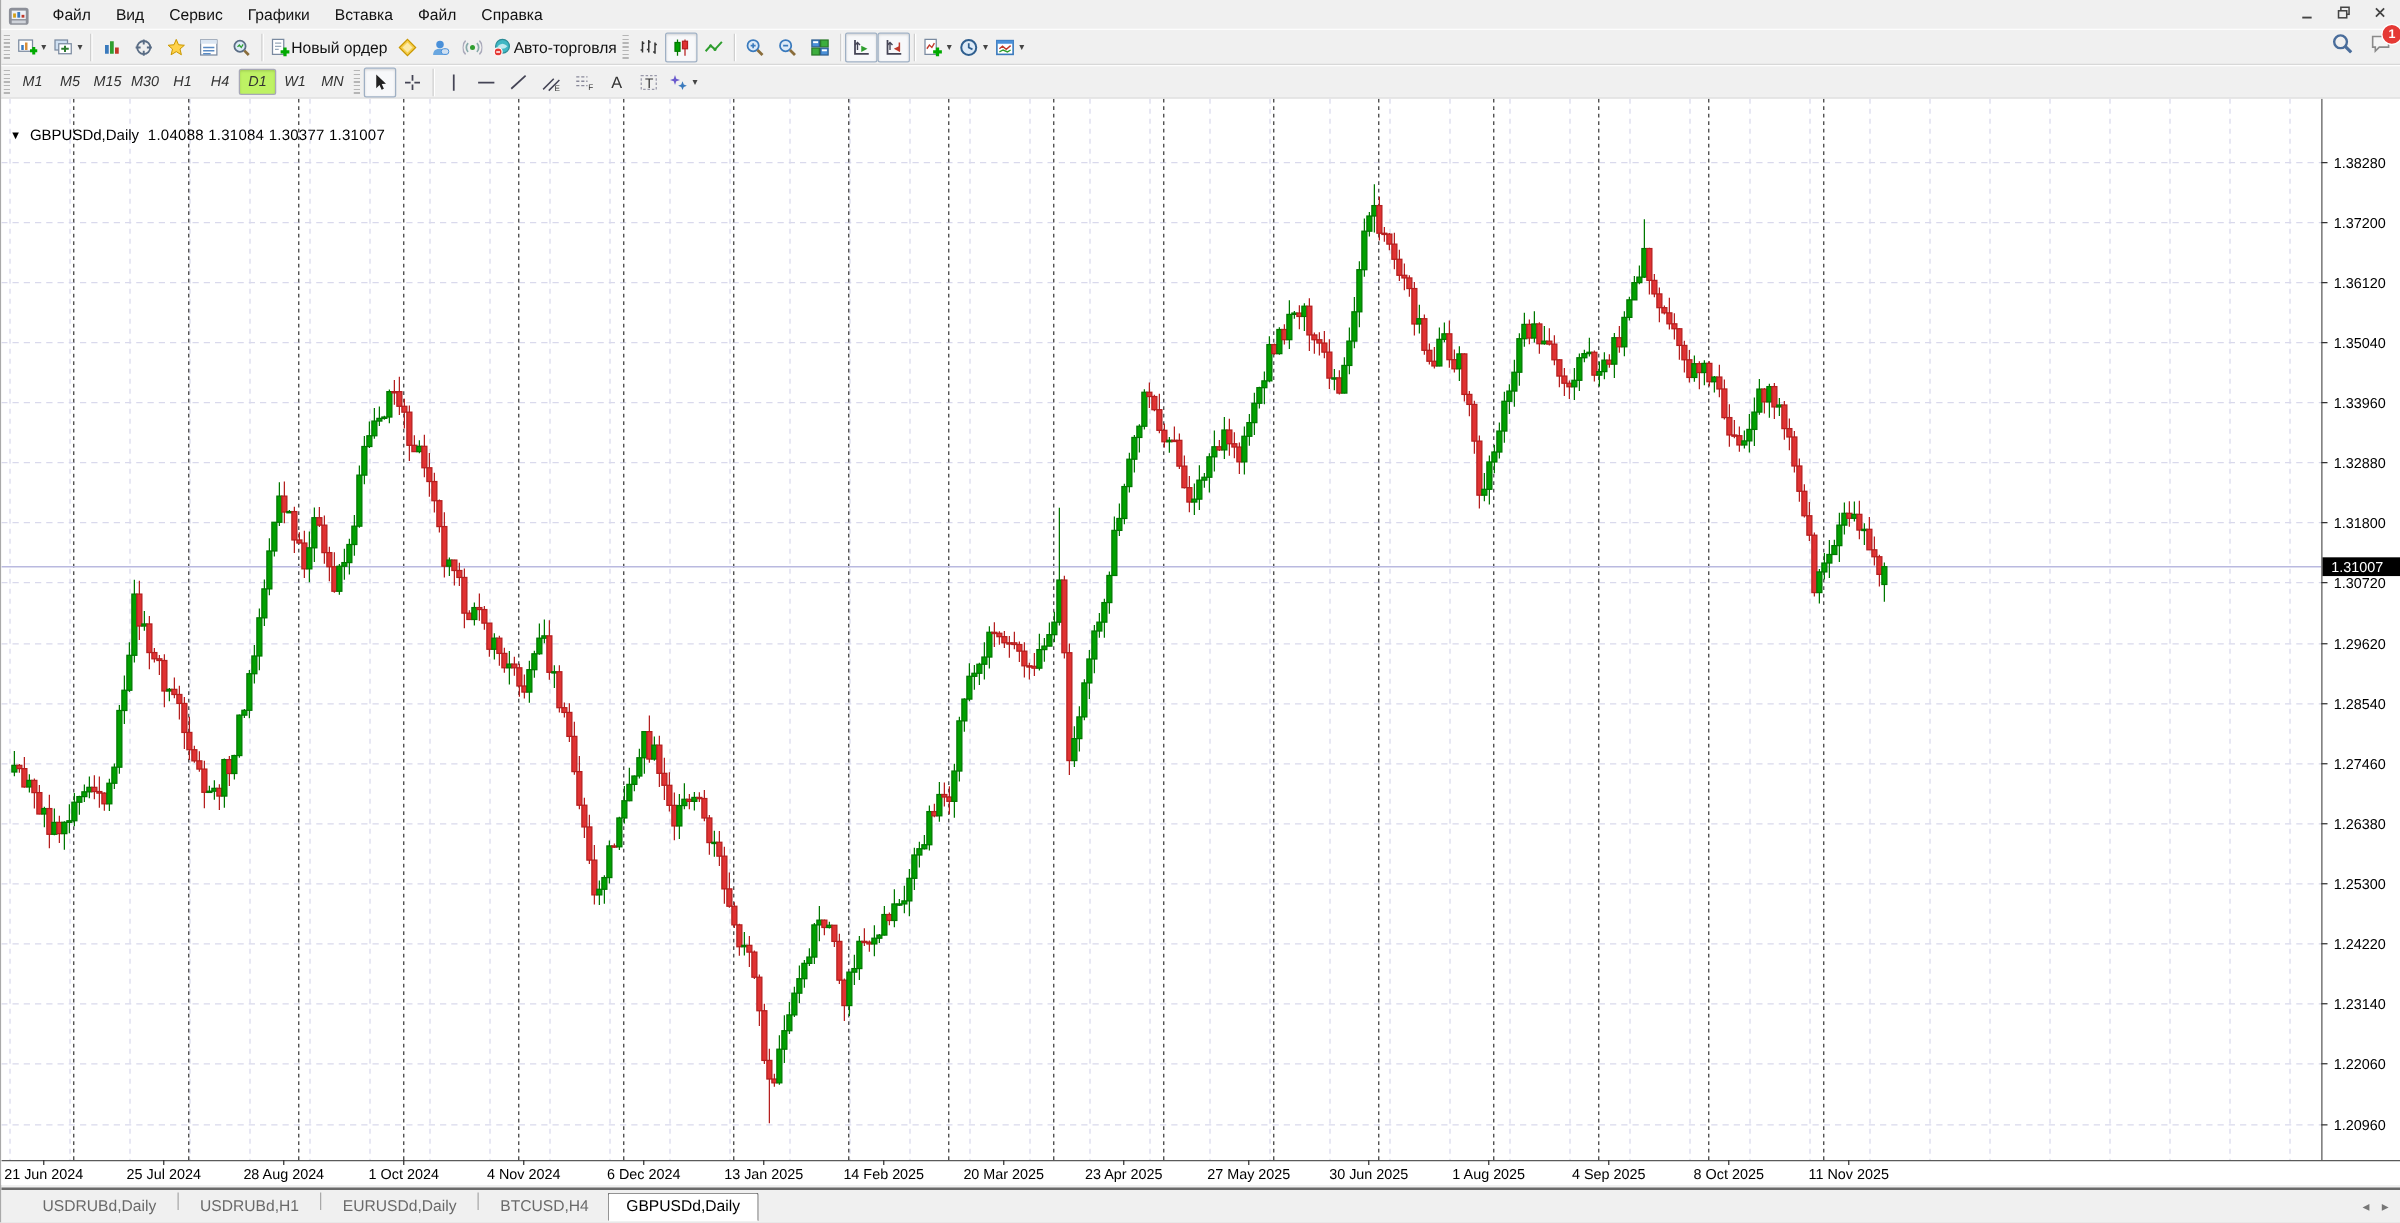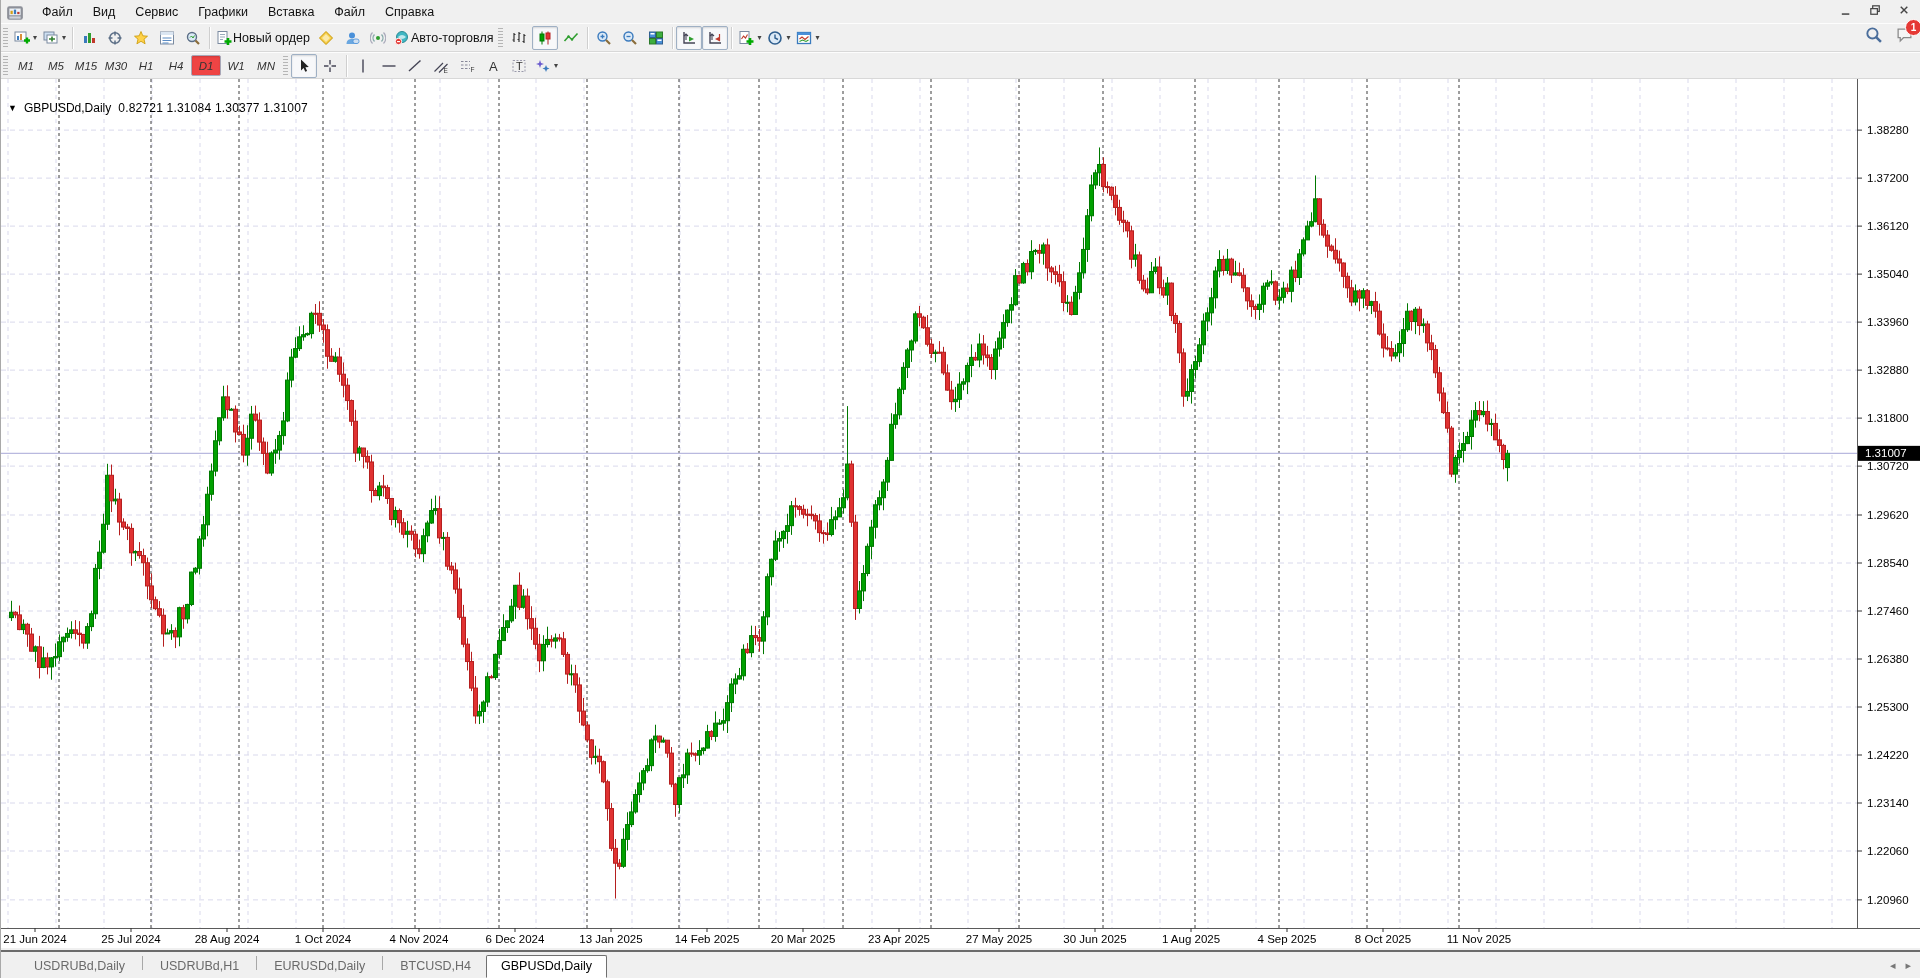--- a/index.html
+++ b/index.html
@@ -18,35 +18,35 @@
   .toolbar{position:absolute;left:0;width:1920px;background:#f0f0f0;display:flex;align-items:center;border-top:1px solid #fdfdfd;border-bottom:1px solid #d8d8d8;}
   #toolbar1{top:23px;height:29px;}
   #toolbar2{top:52px;height:27px;}
   .grip{width:5px;height:20px;margin:0 3px 0 2px;background-image:repeating-linear-gradient(to bottom,#b5b5b5 0 1px,transparent 1px 3px);flex:0 0 auto;}
   .tsep{width:1px;height:22px;background:#cfcfcf;margin:0 3px;box-shadow:1px 0 0 #fff;flex:0 0 auto;}
   .tbtn{height:24px;min-width:26px;display:flex;align-items:center;justify-content:center;padding:0 2px;border:1px solid transparent;border-radius:2px;color:#222;font-size:12px;cursor:default;flex:0 0 auto;}
   .tbtn.active{border-color:#9fb0c4;background:#f7f8fa;box-shadow:inset 0 1px 2px rgba(0,0,0,.14);}
   .tbtn .lbl{margin-left:1px;font-size:12.5px;color:#111;white-space:nowrap;}
   .tbtn .dd{margin-left:3px;font-size:8px;color:#444;}
   .tfbtn{width:30px;height:21px;display:flex;align-items:center;justify-content:center;font-size:11.5px;color:#333;border:1px solid transparent;border-radius:2px;cursor:default;flex:0 0 auto;font-style:italic;}
-  .tfbtn.active{border-color:#a8a8b8;background:#ef4444;box-shadow:inset 0 1px 2px rgba(0,0,0,.15);}
+  .tfbtn.active{border-color:#a8a8b8;background:#bef264;box-shadow:inset 0 1px 2px rgba(0,0,0,.15);}
   #tb-right{position:absolute;right:8px;top:2px;display:flex;align-items:center;gap:14px;}
   #notif{position:relative;}
   #notif .badge{position:absolute;right:-9px;top:-7px;min-width:17px;height:17px;border-radius:9px;background:#e53935;border:1px solid #fff;color:#fff;font-size:10px;font-weight:bold;display:flex;align-items:center;justify-content:center;}
 
   
   #chartwin{position:absolute;left:0;top:79px;width:1920px;height:869px;background:#fff;}
   #chartwin svg{position:absolute;left:0;top:0;}
   #charttitle{position:absolute;left:7px;top:22px;font-size:12px;color:#000;display:flex;align-items:center;gap:7px;}
   #charttitle .occ{font-size:9px;color:#000;}
   #charttitle .ohlc{letter-spacing:.2px;}
 
   
   #tabbar{position:absolute;left:0;top:950px;width:1920px;height:28px;background:#f0f0f0;border-top:2px solid #6b6b6b;display:flex;align-items:flex-end;}
-  #tabs{display:flex;align-items:center;margin-left:18px;height:24px;}
+  #tabs{display:flex;align-items:flex-start;margin-left:18px;height:24px;}
   .tab{padding:3px 14px 4px;font-size:12.5px;color:#6a6a6a;border:1px solid transparent;white-space:nowrap;cursor:default;}
   .tab.active{background:#fff;color:#000;border-color:#707070;border-bottom-color:#fff;border-radius:2px 2px 0 0;}
   .tabsep{width:1px;height:14px;background:#a8a8a8;margin:0 2px 6px;}
   #tabarrows{position:absolute;right:10px;bottom:6px;display:flex;gap:10px;color:#777;font-size:11px;}
 </style>
 </head>
 <body>
 
 <div id="app">
 
@@ -1247,21 +1247,21 @@
         <line x1="1286" y1="849" x2="1286" y2="853" stroke="#333" stroke-width="1"></line>
         <text x="1286" y="864" font-size="11.5" fill="#000" font-family="Liberation Sans,sans-serif" text-anchor="middle">4 Sep 2025</text>
         <line x1="1382" y1="849" x2="1382" y2="853" stroke="#333" stroke-width="1"></line>
         <text x="1382" y="864" font-size="11.5" fill="#000" font-family="Liberation Sans,sans-serif" text-anchor="middle">8 Oct 2025</text>
         <line x1="1478" y1="849" x2="1478" y2="853" stroke="#333" stroke-width="1"></line>
         <text x="1478" y="864" font-size="11.5" fill="#000" font-family="Liberation Sans,sans-serif" text-anchor="middle">11 Nov 2025</text>
       </svg>
     <div id="charttitle">
       <span class="occ">▼</span>
       <span>GBPUSDd,Daily</span>
-      <span class="ohlc">0.82721 1.31084 1.30377 1.31007</span>
+      <span class="ohlc">1.04088 1.31084 1.30377 1.31007</span>
     </div>
   </div>
 
   <div id="tabbar">
     <div id="tabs">
         <span class="tab">USDRUBd,Daily</span>
         <span class="tabsep"></span>
         <span class="tab">USDRUBd,H1</span>
         <span class="tabsep"></span>
         <span class="tab">EURUSDd,Daily</span>

